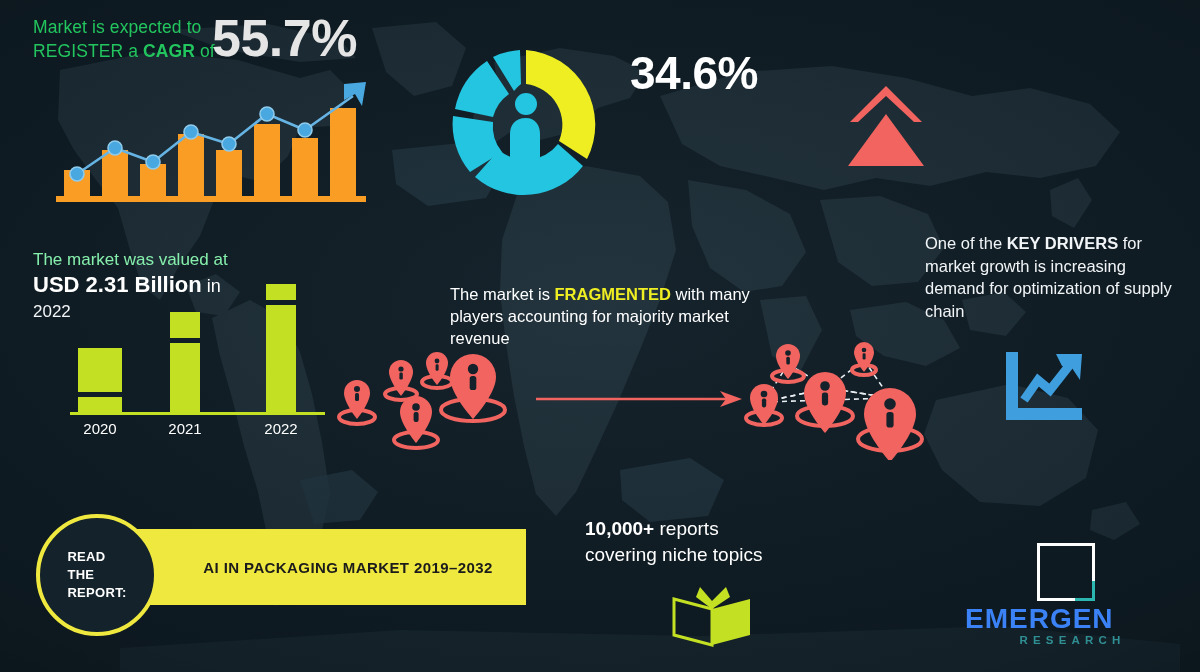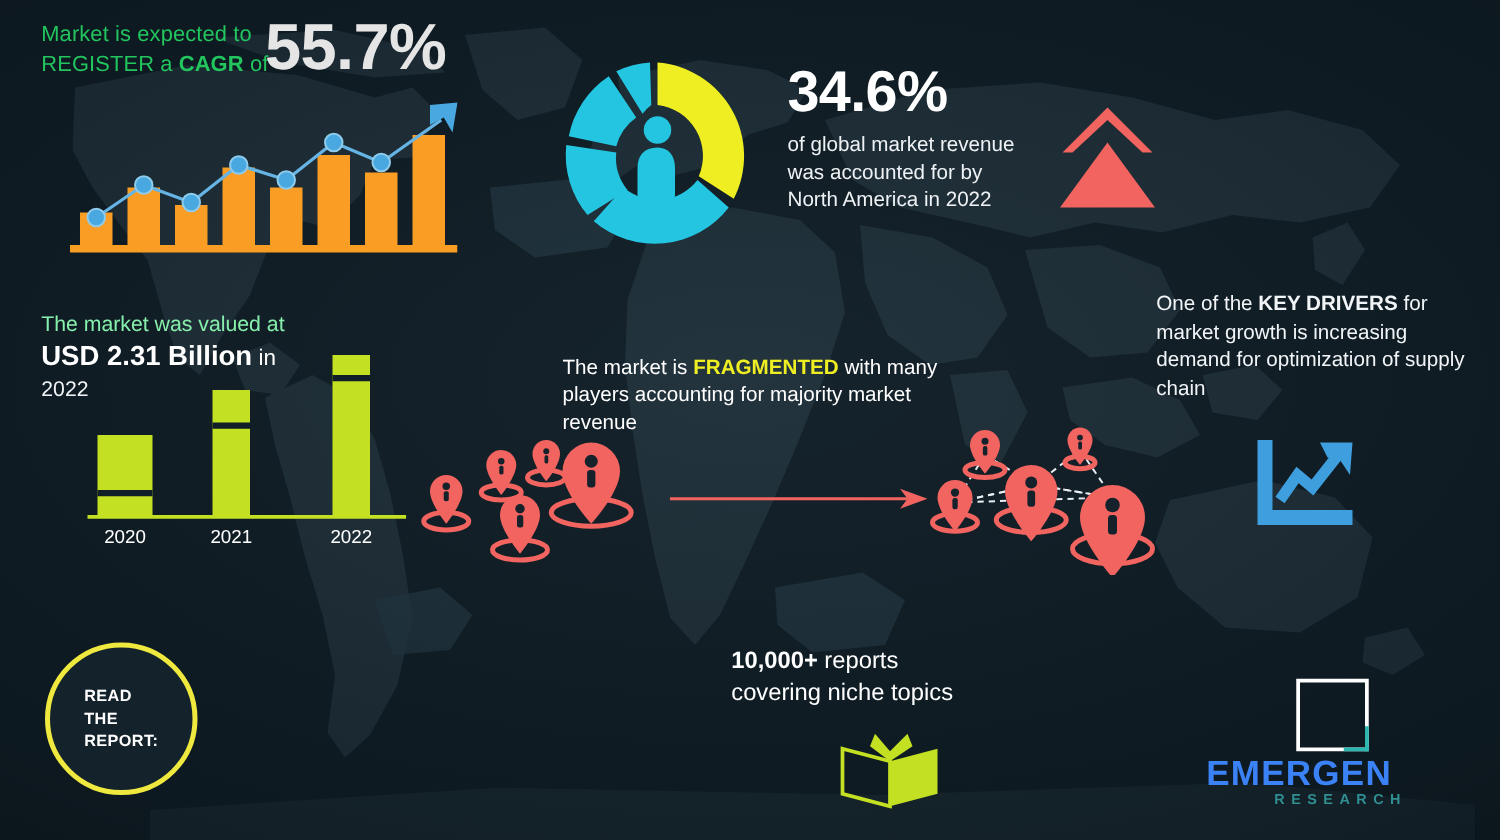--- a/index.html
+++ b/index.html
@@ -218,21 +218,20 @@
       <g fill="#24c5e0">
         <circle cx="79" cy="58" r="11"></circle>
         <path d="M79 72 c-11 0 -16 7 -16 16 l0 22 c0 3 2 5 5 5 l2 0 l0 0 l0 0 l0 0 l0 0 l0 0 l18 0 c3 0 5 -2 5 -5 l0 -22 c0 -9 -5 -16 -14 -16 Z"></path>
         <rect x="68" y="88" width="22" height="32"></rect>
       </g>
     </svg>
   </div>
 
   <div id="na-block">
     <div class="pct">34.6%</div>
-    <div class="sub">of global market revenue was accounted for by North America in 2022</div>
   </div>
 
   <div id="arrows-up">
     <svg viewBox="0 0 76 86" xmlns="http://www.w3.org/2000/svg">
       <path d="M38 4 L74 40 L66 40 L38 14 L10 40 L2 40 Z" fill="#f1645f"></path>
       <path d="M38 32 L76 84 L0 84 Z" fill="#f1645f"></path>
     </svg>
   </div>
 
 
@@ -349,20 +348,23 @@
   </div>
 
   <div id="trend-icon">
     <svg viewBox="0 0 82 72" xmlns="http://www.w3.org/2000/svg">
       <path d="M4 2 L16 2 L16 58 L80 58 L80 70 L4 70 Z" fill="#3f9ede"></path>
       <polyline points="22,50 36,30 48,40 70,12" fill="none" stroke="#3f9ede" stroke-width="9" stroke-linejoin="miter"></polyline>
       <path d="M54 4 L80 4 L78 30 L70 18 L60 16 Z" fill="#3f9ede"></path>
     </svg>
   </div>
 
+  <div id="cta-bar">
+    <div id="cta-title">AI IN PACKAGING MARKET 2019–2032</div>
+  </div>
   <div id="cta-circle">
     <div class="lbl">
       <div>READ</div>
       <div>THE</div>
       <div>REPORT:</div>
     </div>
   </div>
 
   <div id="reports-text">
     <span class="b">10,000+</span><span> reports</span><br>

